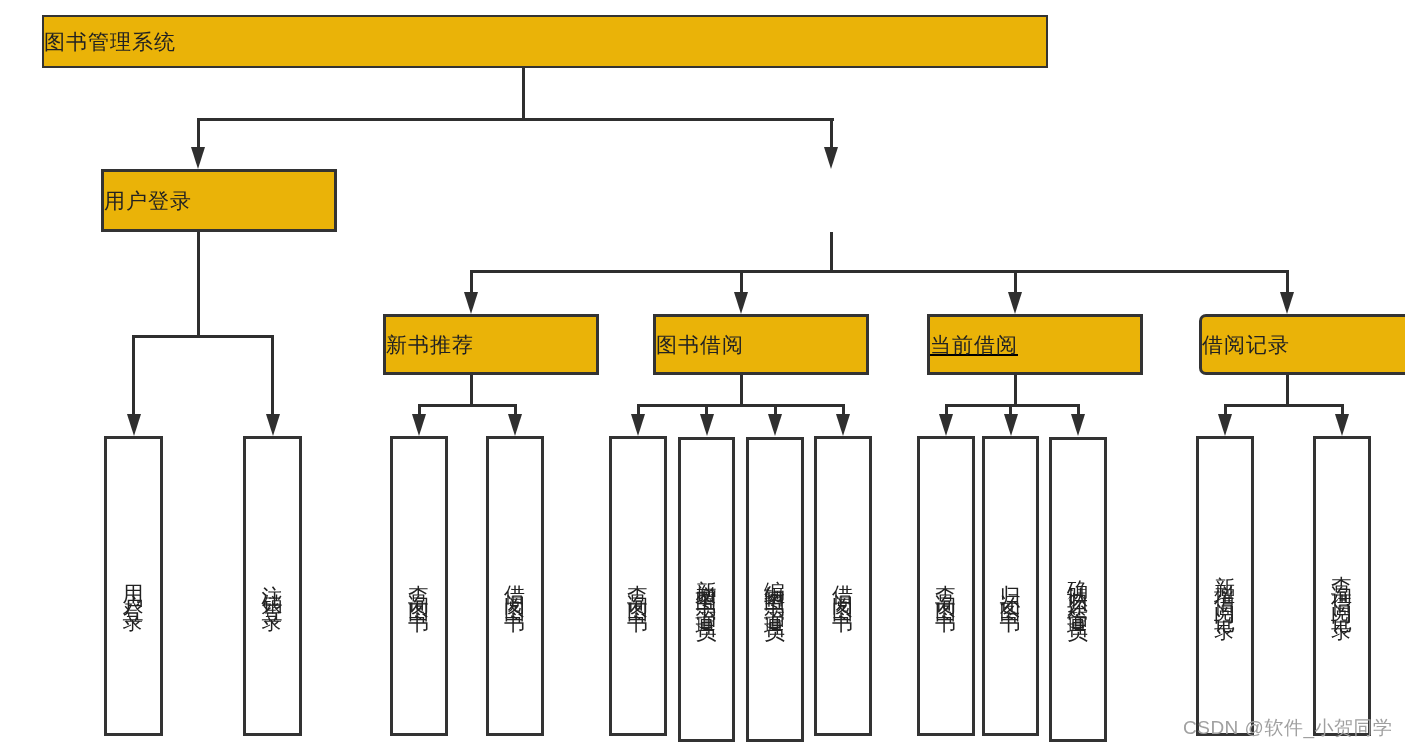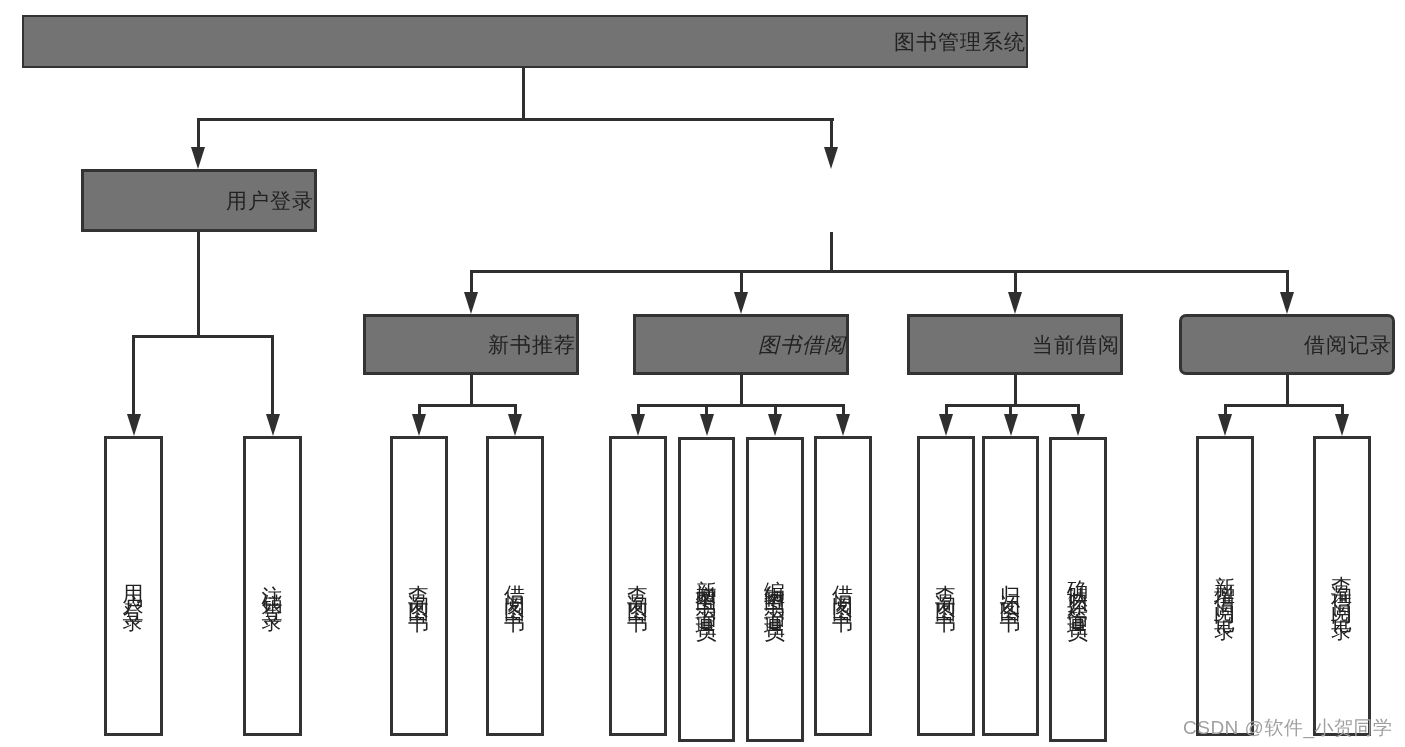--- a/index.html
+++ b/index.html
@@ -1,20 +1,20 @@
 <!DOCTYPE html>
 <html><head>
 <meta charset="utf-8">
 <style>
   html,body{margin:0;padding:0;background:#fff;}
   body{font-family:"Liberation Sans","DejaVu Sans",sans-serif;}
   .canvas{position:relative;width:1405px;height:747px;background:#fff;overflow:hidden;}
 
-  .box{position:absolute;background:#737373;border:3px solid #333;box-sizing:border-box;
-       display:flex;align-items:center;justify-content:flex-end;}
+  .box{position:absolute;background:#eab308;border:3px solid #333;box-sizing:border-box;
+       display:flex;align-items:center;justify-content:flex-start;margin-left:20px;}
   .rootbox{border-width:2px;}
   .hlabel{font-size:21px;color:#222;letter-spacing:1px;white-space:nowrap;}
 
   .vbox{position:absolute;background:#fff;border:3px solid #333;box-sizing:border-box;
         display:flex;align-items:center;justify-content:center;}
   .vlabel{writing-mode:vertical-rl;text-orientation:mixed;font-size:21px;color:#222;
           letter-spacing:9px;line-height:1;white-space:nowrap;}
   .vlabel.tight{letter-spacing:6px;}
 
   .line{position:absolute;background:#2f2f2f;}
@@ -58,24 +58,24 @@
   <div class="line" style="left:740px;top:270px;width:3px;height:24px;"></div>
   <div class="arrow" style="left:734px;top:292px;"></div>
   <div class="line" style="left:1014px;top:270px;width:3px;height:24px;"></div>
   <div class="arrow" style="left:1008px;top:292px;"></div>
   <div class="line" style="left:1286px;top:270px;width:3px;height:24px;"></div>
   <div class="arrow" style="left:1280px;top:292px;"></div>
 
   <div class="box" style="left:363px;top:314px;width:216px;height:61px;">
     <span class="hlabel">新书推荐</span>
   </div>
-  <div class="box" style="left:633px;top:314px;width:216px;height:61px;font-style:italic;">
+  <div class="box" style="left:633px;top:314px;width:216px;height:61px;">
     <span class="hlabel">图书借阅</span>
   </div>
-  <div class="box" style="left:907px;top:314px;width:216px;height:61px;">
+  <div class="box" style="left:907px;top:314px;width:216px;height:61px;text-decoration:underline;">
     <span class="hlabel">当前借阅</span>
   </div>
   <div class="box" style="left:1179px;top:314px;width:216px;height:61px;border-radius:7px;">
     <span class="hlabel">借阅记录</span>
   </div>
 
   <div class="line" style="left:470px;top:375px;width:3px;height:31px;"></div>
   <div class="line" style="left:418px;top:404px;width:99px;height:3px;"></div>
   <div class="line" style="left:418px;top:404px;width:3px;height:14px;"></div>
   <div class="arrow" style="left:412px;top:414px;"></div>

